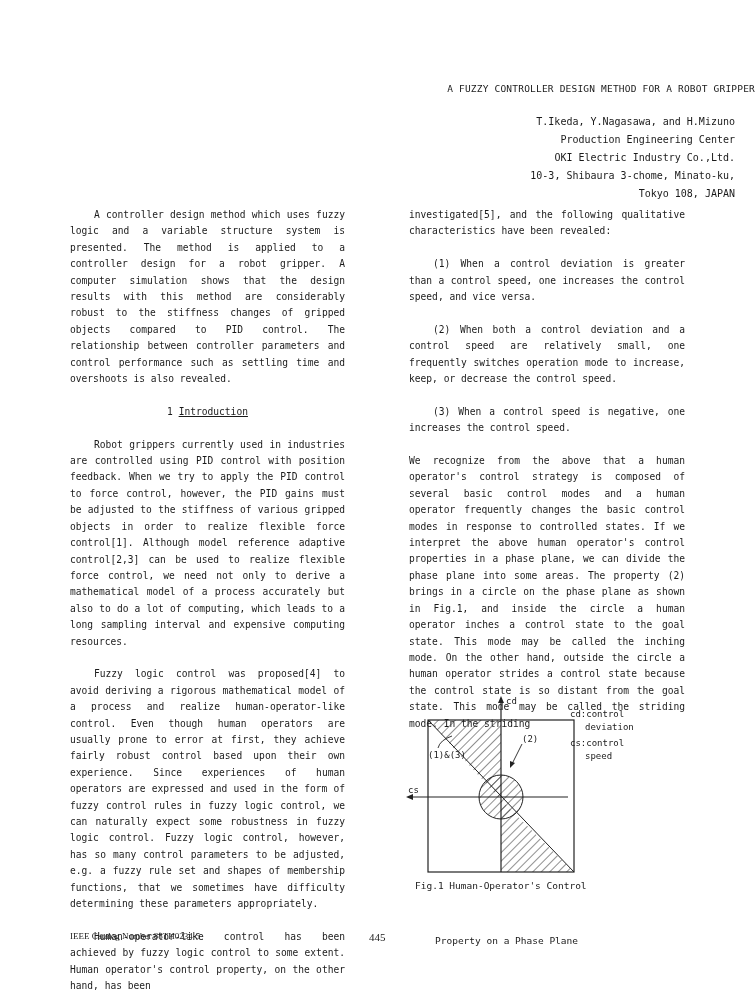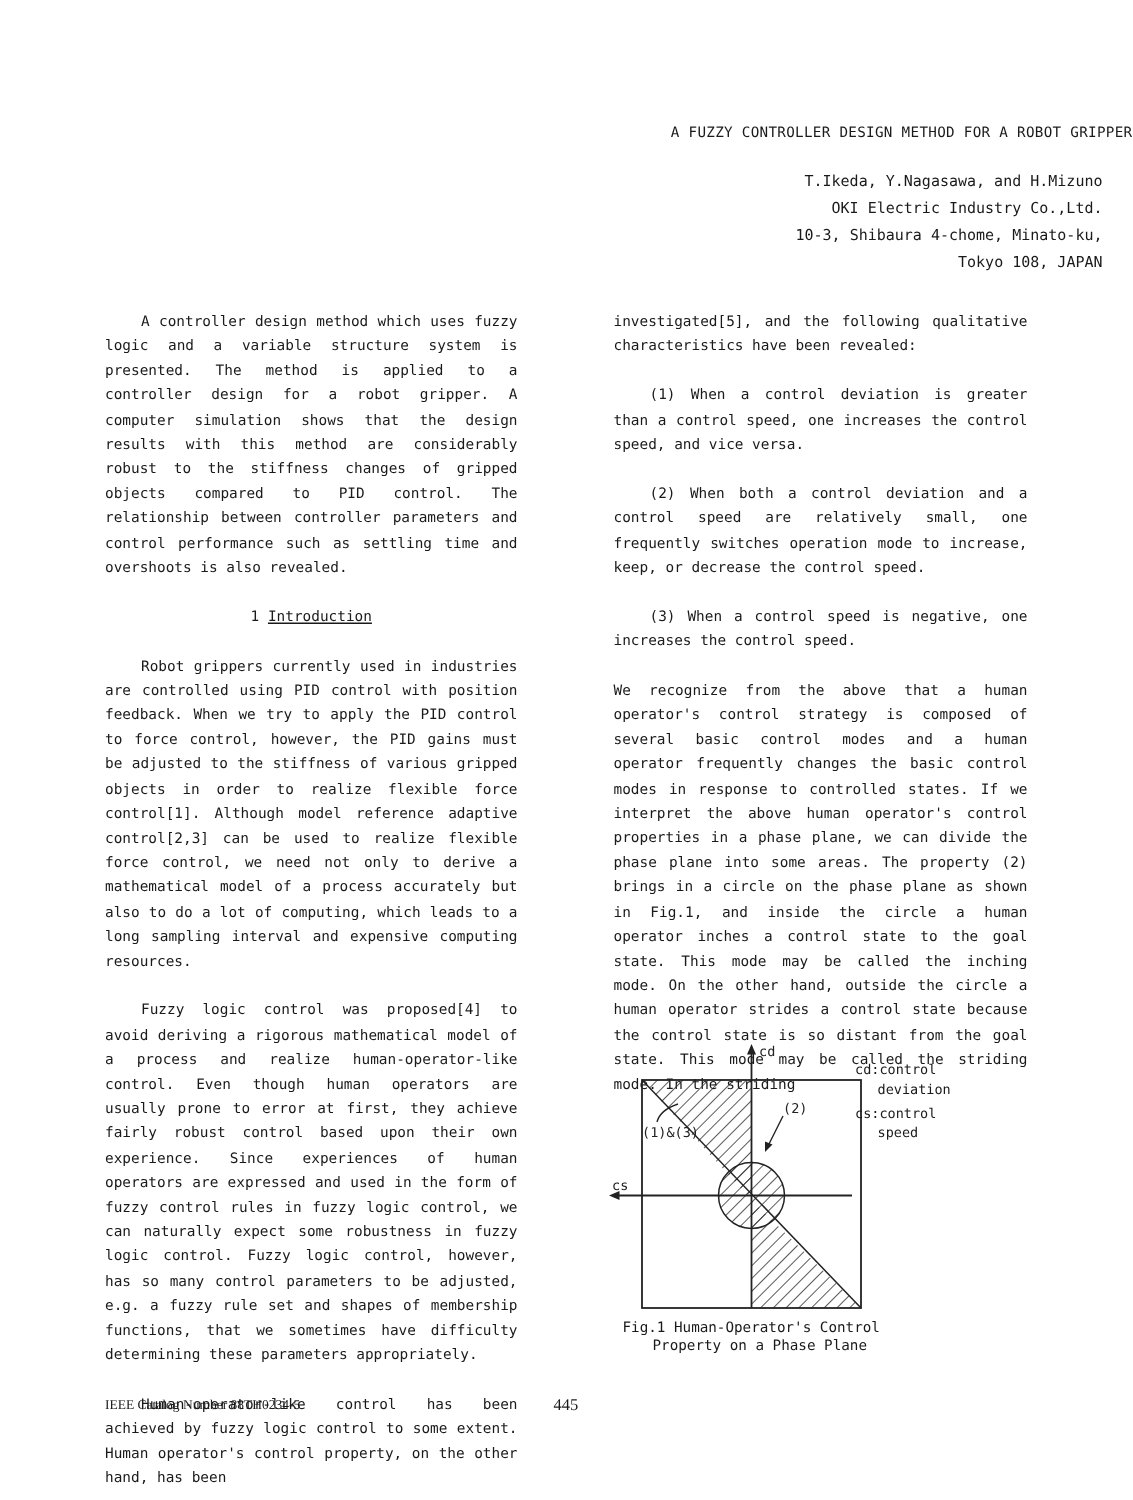--- a/index.html
+++ b/index.html
@@ -17,36 +17,37 @@
   .col p.noindent { text-indent: 0; }
   .col p.item { text-indent: 24px; }
   .section { text-align: center; margin: 0 0 16.4px 0; }
   .section span.u { text-decoration: underline; }
   .figure { position: absolute; left: 400px; top: 690px; width: 260px; height: 185px; }
   .fig-svg { position: absolute; left: 0; top: 0; }
   .legend { position: absolute; left: 170px; top: 18px; font-size: 9px; line-height: 12.5px; }
   .legend .ind { padding-left: 15px; }
   .legend .gap { height: 4px; }
   .caption { position: absolute; left: 415px; top: 880px; font-size: 9.5px; line-height: 12px; }
-  .caption .l2 { padding-left: 20px; }
+  .caption .l2 { padding-left: 20px; margin-top: 43px; }
   .footer-left { position: absolute; left: 70px; top: 931px; font-family: "Liberation Serif", serif; font-size: 9px; }
   .footer-page { position: absolute; left: 369px; top: 931px; font-family: "Liberation Serif", serif; font-size: 11px; }
   .fig-label { font-family: "DejaVu Sans Mono", monospace; font-size: 9px; fill: #222; }
 </style>
 </head>
 <body>
 
 <div class="page">
 
   <div class="title">A FUZZY CONTROLLER DESIGN METHOD FOR A ROBOT GRIPPER</div>
 
   <div class="authors">
     <div>T.Ikeda, Y.Nagasawa, and H.Mizuno</div>
+    <div>Production Engineering Center</div>
     <div>OKI Electric Industry Co.,Ltd.</div>
-    <div>10-3, Shibaura 4-chome, Minato-ku,</div>
+    <div>10-3, Shibaura 3-chome, Minato-ku,</div>
     <div>Tokyo 108, JAPAN</div>
   </div>
 
   <div class="col col-left">
     <p>A controller design method which uses fuzzy logic and a variable structure system is presented. The method is applied to a controller design for a robot gripper. A computer simulation shows that the design results with this method are considerably robust to the stiffness changes of gripped objects compared to PID control. The relationship between controller parameters and control performance such as settling time and overshoots is also revealed.</p>
     <div class="section">
       <span>1</span>
       <span class="u">Introduction</span>
     </div>
     <p>Robot grippers currently used in industries are controlled using PID control with position feedback. When we try to apply the PID control to force control, however, the PID gains must be adjusted to the stiffness of various gripped objects in order to realize flexible force control[1]. Although model reference adaptive control[2,3] can be used to realize flexible force control, we need not only to derive a mathematical model of a process accurately but also to do a lot of computing, which leads to a long sampling interval and expensive computing resources.</p>

